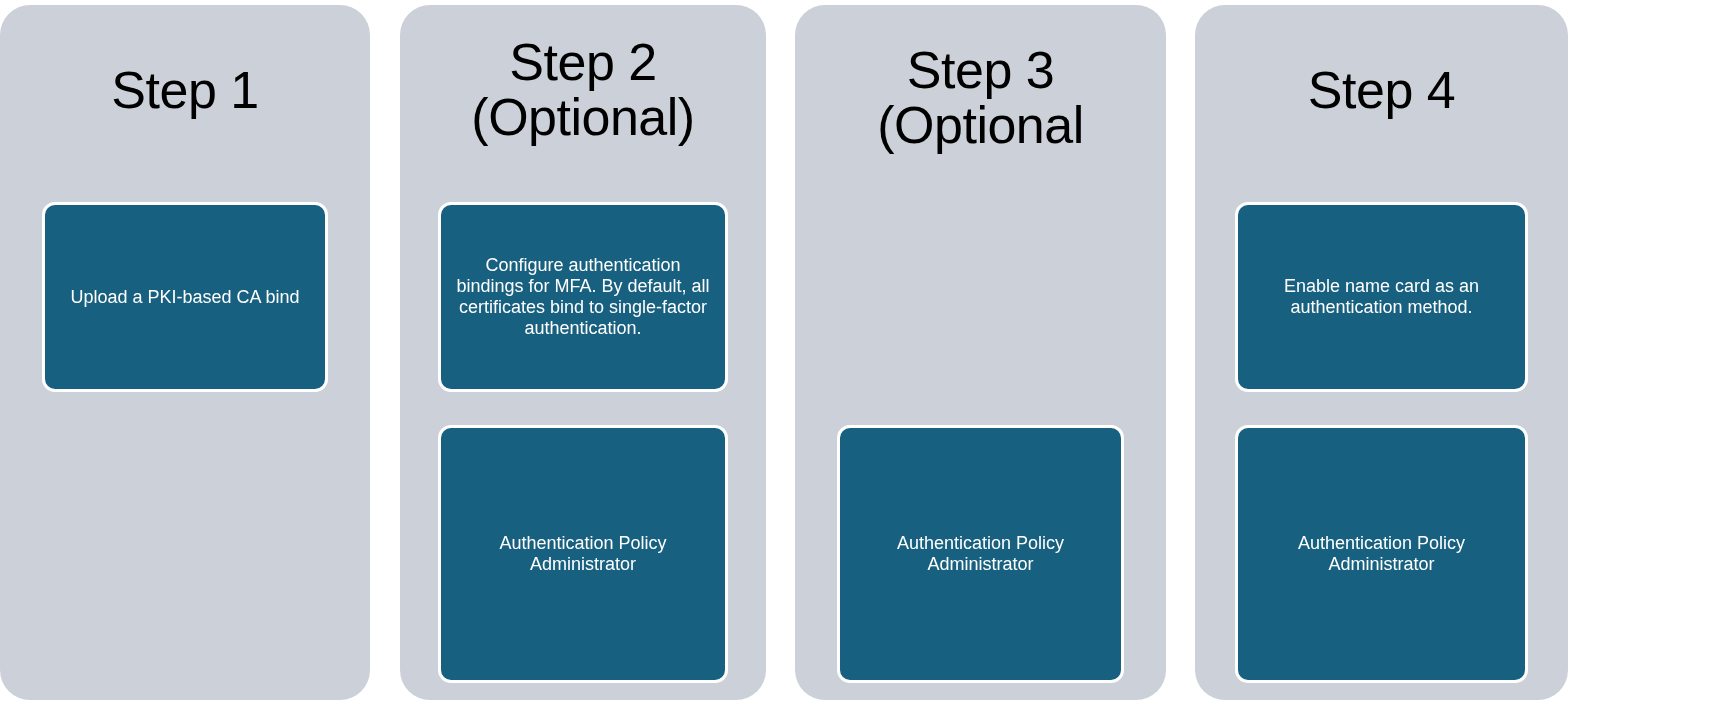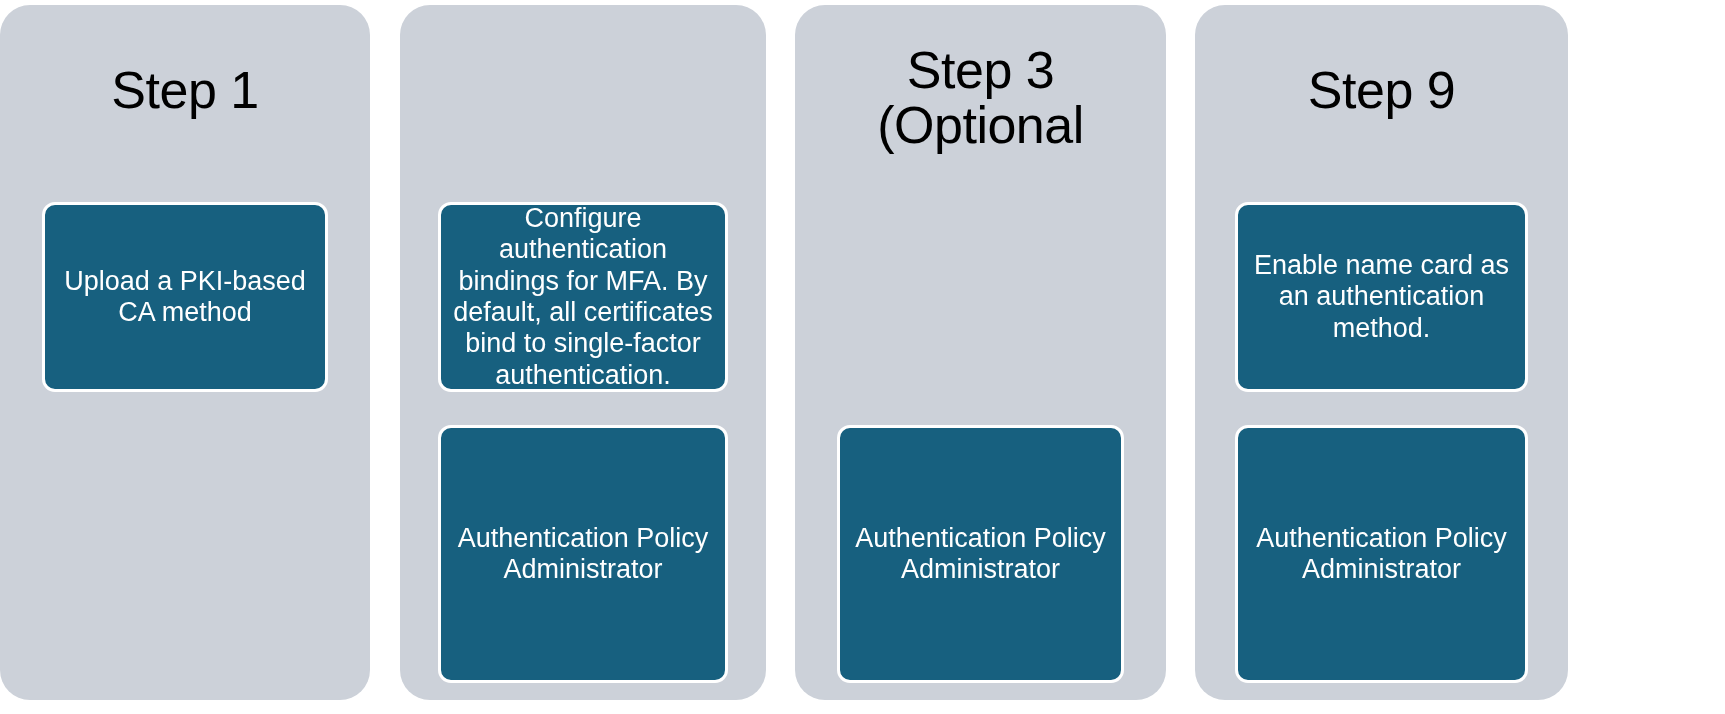--- a/index.html
+++ b/index.html
@@ -50,21 +50,21 @@
     background: #17607f;
     border: 3px solid #ffffff;
     border-radius: 13px;
     box-sizing: border-box;
     color: #ffffff;
     display: flex;
     align-items: center;
     justify-content: flex-start;
     text-align: center;
     padding: 8px 12px;
-    font-size: 27px;
+    font-size: 18px;
     line-height: 1.16;
   }
 
   .card-text {
     width: 100%;
     display: block;
   }
 
   
   .card-top    { top: 197px; height: 190px; }
@@ -94,43 +94,45 @@
   #panel-3 .step-title { top: 38px; }
 </style>
 </head>
 <body>
 
 <div id="diagram">
 
   <div class="step-panel" id="panel-1">
     <div class="step-title">Step 1</div>
     <div class="card card-top">
-      <span class="card-text">Upload a PKI-based CA method</span>
+      <span class="card-text">Upload a PKI-based CA bind</span>
     </div>
   </div>
 
   <div class="step-panel" id="panel-2">
+    <div class="step-title">Step 2
+(Optional)</div>
     <div class="card card-top">
       <span class="card-text">Configure authentication bindings for MFA. By default, all certificates bind to single-factor authentication.</span>
     </div>
     <div class="card card-bottom">
       <span class="card-text">Authentication Policy Administrator</span>
     </div>
   </div>
 
   <div class="step-panel" id="panel-3">
     <div class="step-title">Step 3
 (Optional</div>
     <div class="card card-bottom">
       <span class="card-text">Authentication Policy Administrator</span>
     </div>
   </div>
 
   <div class="step-panel" id="panel-4">
-    <div class="step-title">Step 9</div>
+    <div class="step-title">Step 4</div>
     <div class="card card-top">
       <span class="card-text">Enable name card as an authentication method.</span>
     </div>
     <div class="card card-bottom">
       <span class="card-text">Authentication Policy Administrator</span>
     </div>
   </div>
 
 </div>
 

